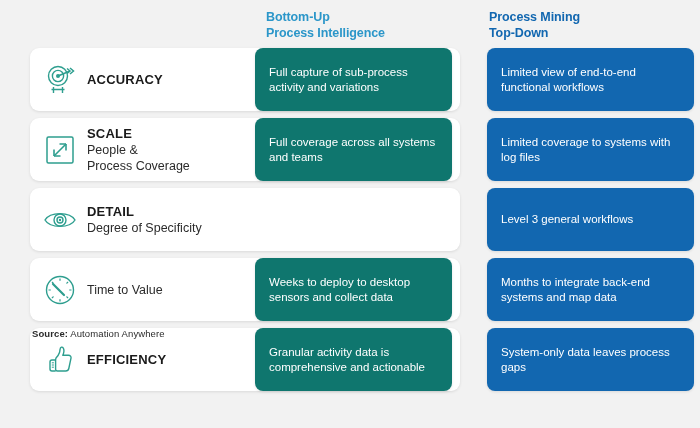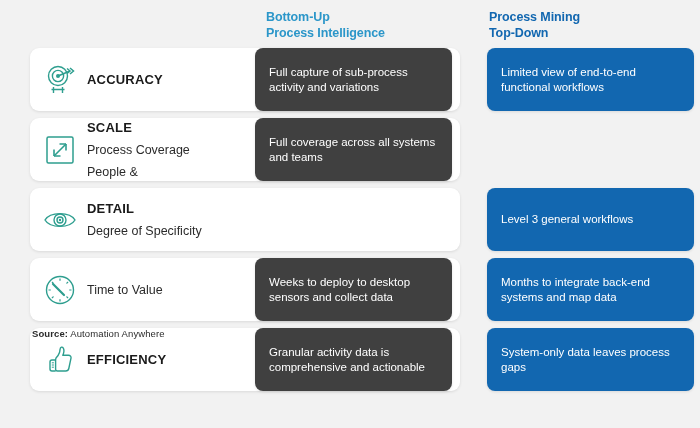--- a/index.html
+++ b/index.html
@@ -87,21 +87,21 @@
     height: 36px;
     flex: 0 0 36px;
     display: flex;
     align-items: center;
     justify-content: center;
     margin-right: 9px;
   }
 
   .icon-box svg { display: block; }
 
-  .label-text { display: flex; flex-direction: column; justify-content: center; gap: 6px; }
+  .label-text { display: flex; flex-direction: column; justify-content: center; }
 
   .label-title {
     font-size: 13px;
     font-weight: bold;
     color: #1a1a1a;
     letter-spacing: 0.2px;
     line-height: 16px;
   }
 
   .label-sub {
@@ -122,21 +122,21 @@
     line-height: 15px;
     padding: 0 14px;
     display: flex;
     align-items: center;
     box-shadow: 0 1px 3px rgba(0,0,0,0.10);
   }
 
   .cell.light {
     left: 255px;
     width: 197px;
-    background: #404040;
+    background: #0f766e;
   }
 
   .cell.dark {
     left: 468px;
     width: 207px;
     background: #1267b0;
     margin-left: 19px;
   }
 
   .cell .txt { display: block; }
@@ -202,26 +202,29 @@
         <span class="icon-box">
           <svg width="30" height="30" viewBox="0 0 30 30" fill="none" stroke="#2e9e8f" stroke-width="1.5">
             <rect x="2" y="2" width="26" height="26" rx="1.5"></rect>
             <path d="M21 9 L9 21" stroke-width="1.6"></path>
             <path d="M21 9 L14.5 9 M21 9 L21 15.5" stroke-width="1.6"></path>
             <path d="M9 21 L15.5 21 M9 21 L9 14.5" stroke-width="1.6"></path>
           </svg>
         </span>
         <span class="label-text">
           <span class="label-title">SCALE</span>
+          <span class="label-sub">People &amp;</span>
           <span class="label-sub">Process Coverage</span>
-          <span class="label-sub">People &amp;</span>
         </span>
       </div>
       <div class="cell light">
         <span class="txt">Full coverage across all systems and teams</span>
+      </div>
+      <div class="cell dark">
+        <span class="txt">Limited coverage to systems with log files</span>
       </div>
     </div>
 
     <div class="row">
       <div class="label-card">
         <span class="icon-box">
           <svg width="34" height="26" viewBox="0 0 34 26" fill="none" stroke="#2e9e8f" stroke-width="1.4">
             <path d="M2 13 C7 4.5 27 4.5 32 13 C27 21.5 7 21.5 2 13 Z"></path>
             <circle cx="17" cy="13" r="6"></circle>
             <circle cx="17" cy="13" r="3"></circle>

